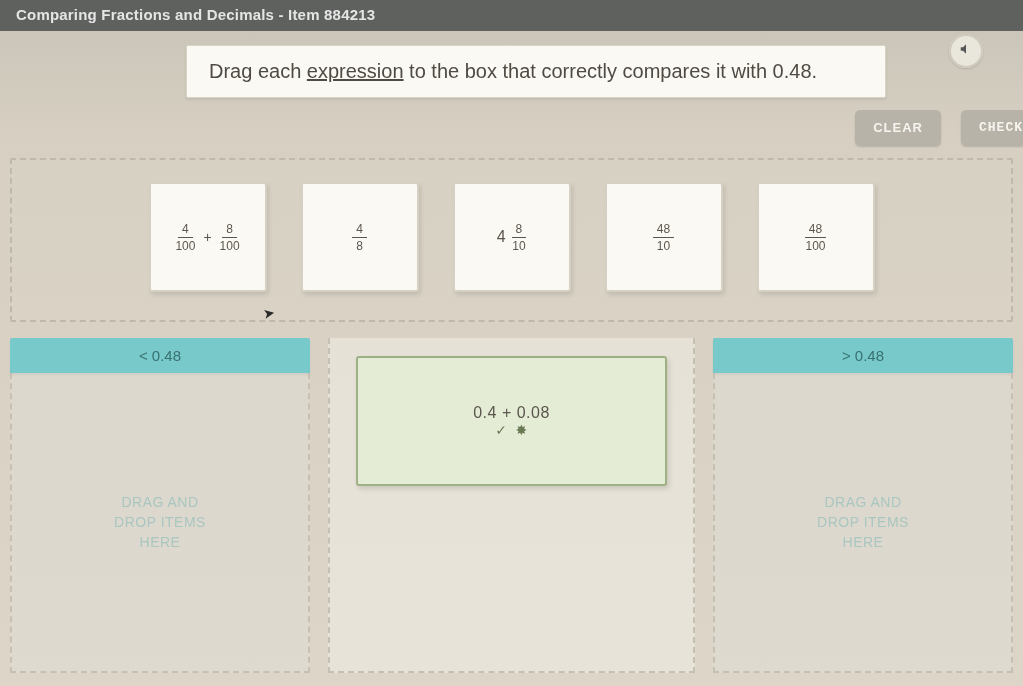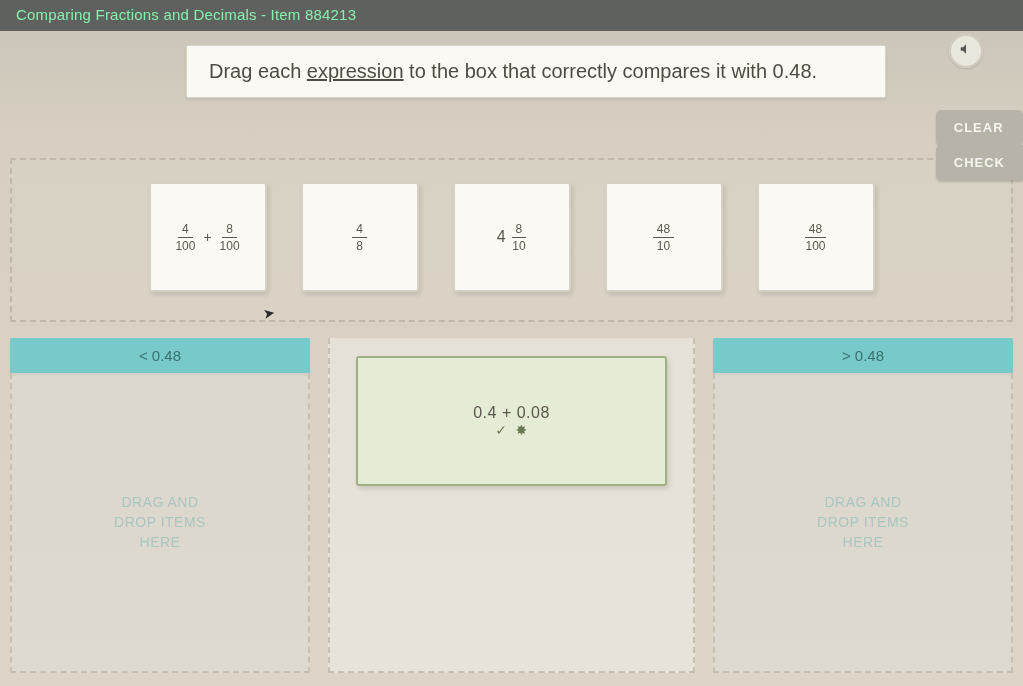--- a/index.html
+++ b/index.html
@@ -5,22 +5,22 @@
   * { box-sizing: border-box; margin: 0; padding: 0; }
   html, body { width: 1023px; height: 686px; overflow: hidden; }
   body {
     font-family: Arial, Helvetica, sans-serif;
     background: linear-gradient(180deg, #c9c3b7 0%, #d6cfc2 20%, #dcd5c8 100%);
     color: #5a554d;
     position: relative;
   }
   .titlebar {
     background: #5f615f;
-    color: #86efac;
-    font-weight: normal;
+    color: #e5e5e5;
+    font-weight: bold;
     font-size: 15px;
     padding: 6px 4px 8px 16px;
     letter-spacing: 0.2px;
   }
   .prompt-row {
     display: flex;
     align-items: center;
     gap: 14px;
     margin: 14px 0 0 0;
     padding: 0 16px 0 186px;
@@ -45,36 +45,35 @@
     background: #e9e6dc;
     box-shadow: inset 0 0 0 2px #cfcabd, 0 1px 2px rgba(0,0,0,0.15);
     display: flex; align-items: center; justify-content: center;
     cursor: pointer;
   }
   .btn-row {
     position: absolute;
     right: 0;
     top: 110px;
     display: flex;
-    gap: 0;
+    gap: 20px;
     padding-right: 0;
-    flex-direction: column;
   }
   .pill-btn {
     background: #b7b3a8;
     color: #f6f4ee;
     font-weight: bold;
     font-size: 13px;
     letter-spacing: 1px;
     padding: 10px 18px;
     border-radius: 5px;
     box-shadow: 0 2px 2px rgba(0,0,0,0.15);
     cursor: pointer;
   }
-  .pill-btn.cut { border-top-right-radius: 0; border-bottom-right-radius: 0; padding-right: 18px;}
+  .pill-btn.cut { border-top-right-radius: 0; border-bottom-right-radius: 0; padding-right: 0; font-family: Liberation Mono, monospace;}
   .source-area {
     margin: 60px 10px 0 10px;
     border: 2px dashed #bfb9ac;
     border-radius: 2px;
     padding: 22px 12px 28px 12px;
     display: flex;
     justify-content: center;
     gap: 34px;
     background: rgba(220,214,200,0.25);
   }

